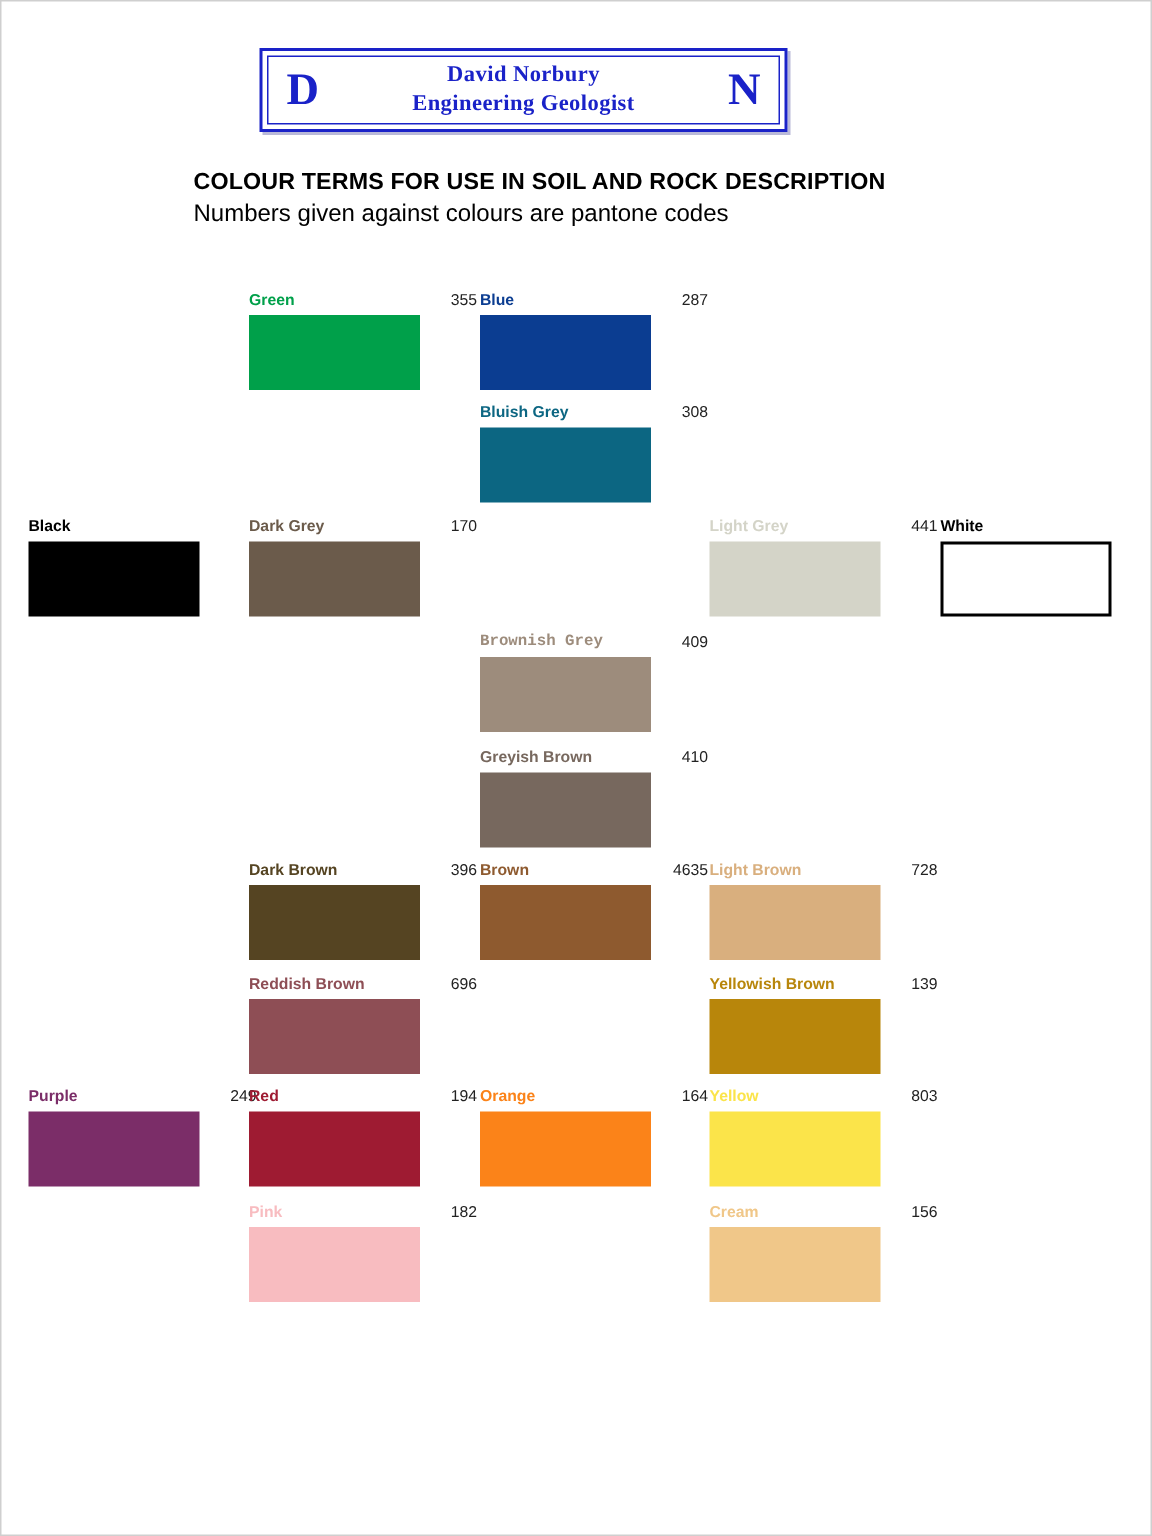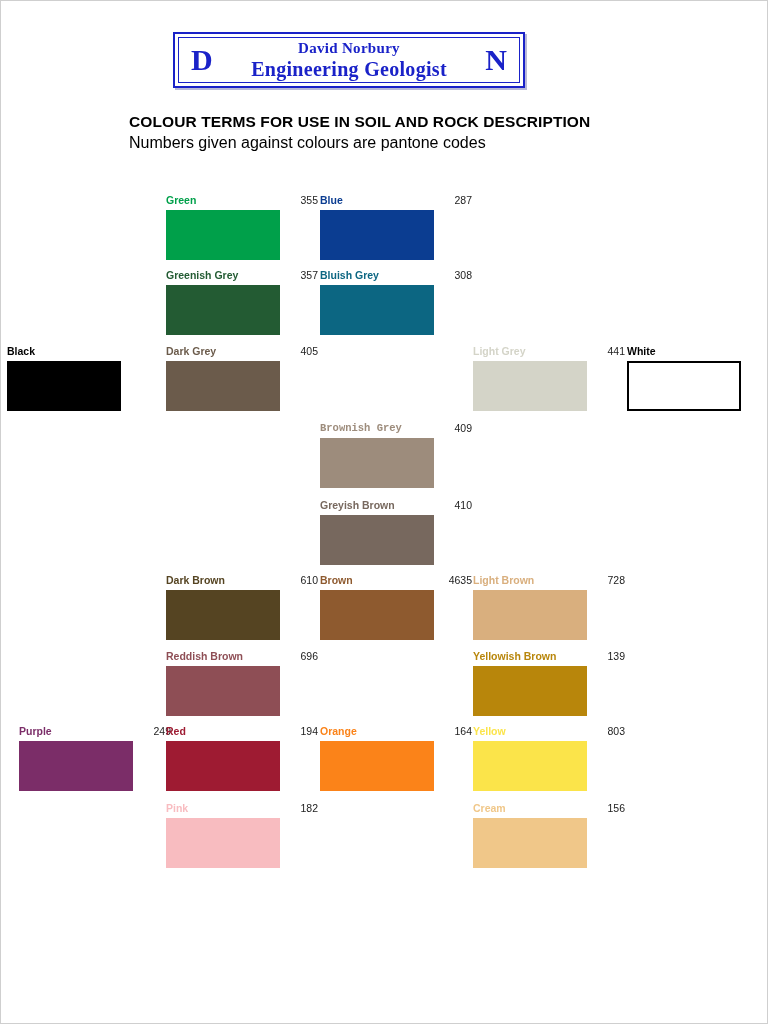--- a/index.html
+++ b/index.html
@@ -42,21 +42,21 @@
     font-size:30px;font-weight:bold;color:#1a22c8;
     line-height:1;
   }
   .logo-center{
     flex:1;text-align:center;
     font-family:"Liberation Serif", serif;
     color:#1a22c8;font-weight:bold;
     line-height:1.18;
   }
   .logo-l1{font-size:15px;letter-spacing:.3px;}
-  .logo-l2{font-size:20px;letter-spacing:.3px;}
+  .logo-l2{font-size:15px;letter-spacing:.3px;}
 
   
   .doc-title{
     position:absolute;left:128px;top:112px;
     font-size:15.5px;font-weight:bold;color:#000;
     letter-spacing:.1px;white-space:nowrap;
   }
   .doc-sub{
     position:absolute;left:128px;top:133px;
     font-size:16px;color:#000;white-space:nowrap;
@@ -114,45 +114,38 @@
         </div>
         <div class="swatch" style="background: rgb(0, 160, 74);"></div>
       </div>
       <div class="cell" style="left: 319px; top: 192px;">
         <div class="hdr">
           <span class="name" style="color: rgb(11, 61, 145);">Blue</span>
           <span class="code">287</span>
         </div>
         <div class="swatch" style="background: rgb(11, 61, 145);"></div>
       </div>
-      <div class="cell" style="left: 165px; top: 267px;">
-        <div class="hdr">
-          <span class="name" style="color: rgb(35, 91, 51);">Greenish Grey</span>
-          <span class="code">357</span>
-        </div>
-        <div class="swatch" style="background: rgb(35, 91, 51);"></div>
-      </div>
       <div class="cell" style="left: 319px; top: 267px;">
         <div class="hdr">
           <span class="name" style="color: rgb(12, 102, 130);">Bluish Grey</span>
           <span class="code">308</span>
         </div>
         <div class="swatch" style="background: rgb(12, 102, 130);"></div>
       </div>
-      <div class="cell" style="left: 6px; top: 343px;">
+      <div class="cell" style="left: 18px; top: 343px;">
         <div class="hdr">
           <span class="name" style="color: rgb(0, 0, 0);">Black</span>
           <span class="code"></span>
         </div>
         <div class="swatch" style="background: rgb(0, 0, 0);"></div>
       </div>
       <div class="cell" style="left: 165px; top: 343px;">
         <div class="hdr">
           <span class="name" style="color: rgb(107, 91, 75);">Dark Grey</span>
-          <span class="code">405</span>
+          <span class="code">170</span>
         </div>
         <div class="swatch" style="background: rgb(107, 91, 75);"></div>
       </div>
       <div class="cell" style="left: 472px; top: 343px;">
         <div class="hdr">
           <span class="name" style="color: rgb(212, 212, 200);">Light Grey</span>
           <span class="code">441</span>
         </div>
         <div class="swatch" style="background: rgb(212, 212, 200);"></div>
       </div>
@@ -173,21 +166,21 @@
       <div class="cell" style="left: 319px; top: 497px;">
         <div class="hdr">
           <span class="name" style="color: rgb(119, 104, 94);">Greyish Brown</span>
           <span class="code">410</span>
         </div>
         <div class="swatch" style="background: rgb(119, 104, 94);"></div>
       </div>
       <div class="cell" style="left: 165px; top: 572px;">
         <div class="hdr">
           <span class="name" style="color: rgb(85, 68, 34);">Dark Brown</span>
-          <span class="code">610</span>
+          <span class="code">396</span>
         </div>
         <div class="swatch" style="background: rgb(85, 68, 34);"></div>
       </div>
       <div class="cell" style="left: 319px; top: 572px;">
         <div class="hdr">
           <span class="name" style="color: rgb(142, 90, 47);">Brown</span>
           <span class="code">4635</span>
         </div>
         <div class="swatch" style="background: rgb(142, 90, 47);"></div>
       </div>

